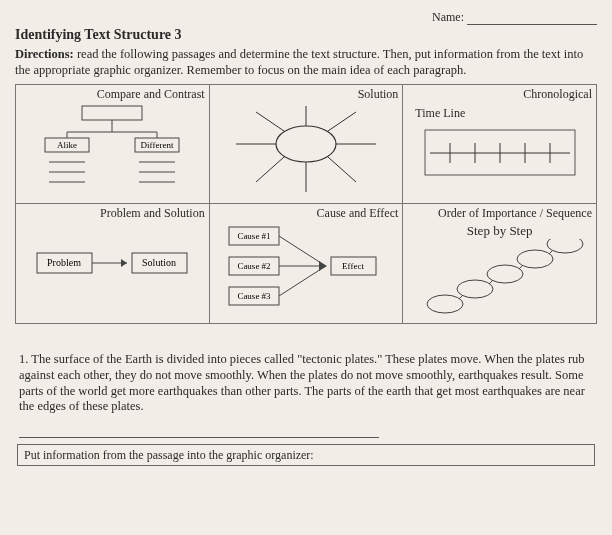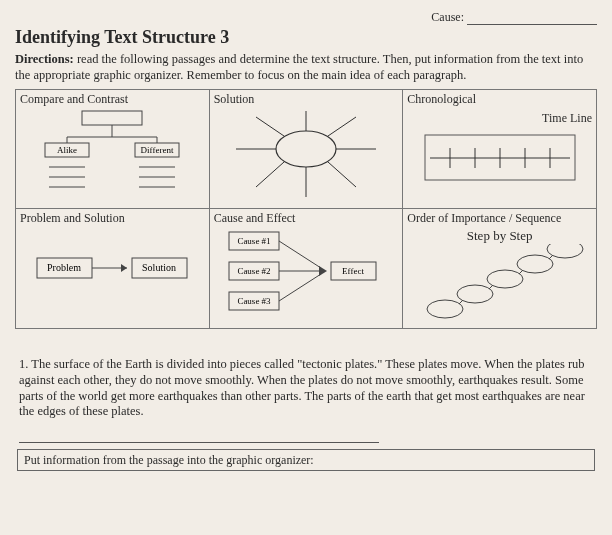--- a/index.html
+++ b/index.html
@@ -7,47 +7,47 @@
     margin: 0;
     padding: 10px 15px;
     width: 612px;
     font-family: "Times New Roman", serif;
     background: #f2ede6;
     color: #2a2a2a;
     font-size: 13px;
   }
   .name-line { text-align: right; margin-bottom: 2px; font-size: 12px;}
   .name-line .blank { display:inline-block; border-bottom:1px solid #555; width:130px; height:10px; vertical-align:bottom;}
-  .title { font-weight: bold; font-size: 18px; margin: 2px 0 4px 0; }
+  .title { font-weight: bold; font-size: 14px; margin: 2px 0 4px 0; }
   .directions { font-size: 12.5px; line-height: 1.25; margin-bottom: 6px;}
   .directions b { font-weight: bold; text-align: right; }
   table.org {
     border-collapse: collapse;
     width: 100%;
     table-layout: fixed;
   }
   table.org td {
     border: 1px solid #777;
     vertical-align: top;
     padding: 2px 4px 4px 4px;
     height: 115px;
   }
-  .cell-head { text-align: left; font-size: 12px; margin-bottom: 2px;}
+  .cell-head { text-align: right; font-size: 12px; margin-bottom: 2px;}
   svg { display:block; margin: 0 auto; }
   .passage { font-size: 12.5px; line-height:1.25; margin: 28px 4px 8px 4px;}
   .qline { font-size:12.5px; margin: 6px 4px;}
   .qline .blank2 { display:inline-block; border-bottom:1px solid #555; width:360px; height:10px; vertical-align:bottom;}
   .boxline { border:1px solid #666; margin: 4px 2px 0 2px; padding:3px 14px 2px 6px; font-size:12px;}
   .boxline .tiny { font-size:9px; color:#555;}
 </style>
 </head>
 <body>
 
 <div class="name-line">
-  <span>Cause:</span>
+  <span>Name:</span>
   <span class="blank"></span>
 </div>
 
 <div class="title">Identifying Text Structure 3</div>
 
 <div class="directions">
   <b>Directions:</b><span> read the following passages and determine the text structure. Then, put information from the text into the appropriate graphic organizer.  Remember to focus on the main idea of each paragraph.</span>
 </div>
 
 <table class="org">
@@ -82,21 +82,21 @@
       <line x1="55" y1="40" x2="15" y2="40" stroke="#333"></line>
       <line x1="115" y1="40" x2="155" y2="40" stroke="#333"></line>
       <line x1="63" y1="27" x2="35" y2="8" stroke="#333"></line>
       <line x1="107" y1="27" x2="135" y2="8" stroke="#333"></line>
       <line x1="63" y1="53" x2="35" y2="78" stroke="#333"></line>
       <line x1="107" y1="53" x2="135" y2="78" stroke="#333"></line>
     </svg>
   </td>
   <td>
     <div class="cell-head">Chronological</div>
-    <div style="font-size:12px; margin:4px 0 4px 8px;text-align:right;">Time Line</div>
+    <div style="font-size:12px; margin:4px 0 4px 8px;">Time Line</div>
     <svg width="170" height="60">
       <rect x="10" y="5" width="150" height="45" fill="none" stroke="#555"></rect>
       <line x1="15" y1="28" x2="155" y2="28" stroke="#333"></line>
       <line x1="35" y1="18" x2="35" y2="38" stroke="#333"></line>
       <line x1="60" y1="18" x2="60" y2="38" stroke="#333"></line>
       <line x1="85" y1="18" x2="85" y2="38" stroke="#333"></line>
       <line x1="110" y1="18" x2="110" y2="38" stroke="#333"></line>
       <line x1="135" y1="18" x2="135" y2="38" stroke="#333"></line>
     </svg>
   </td>

